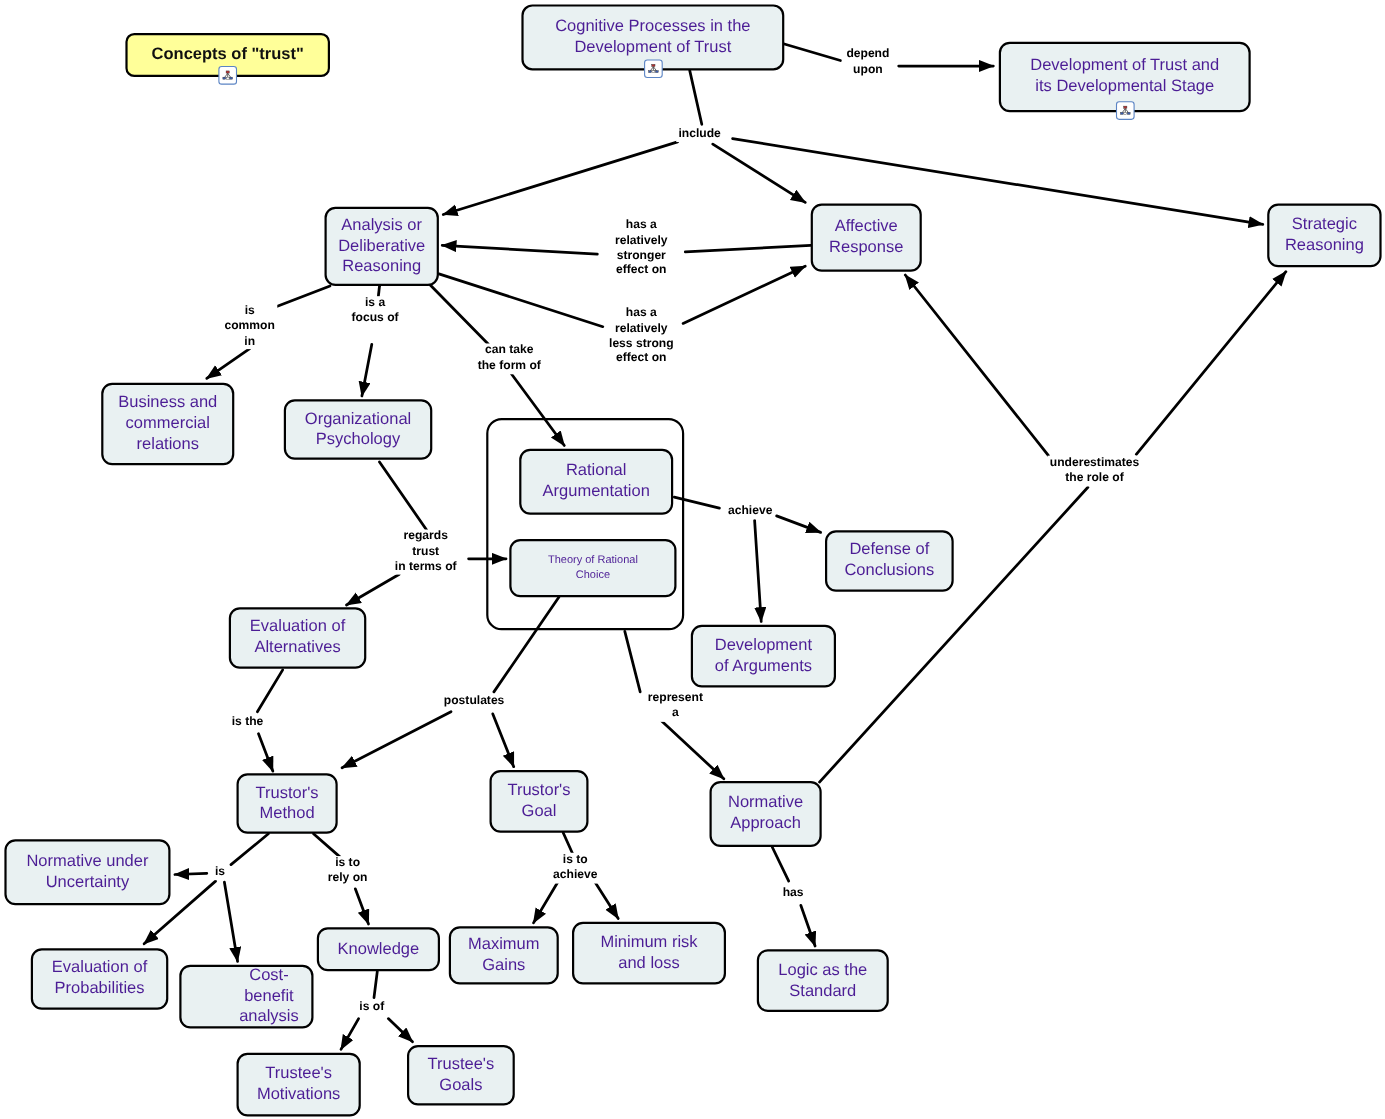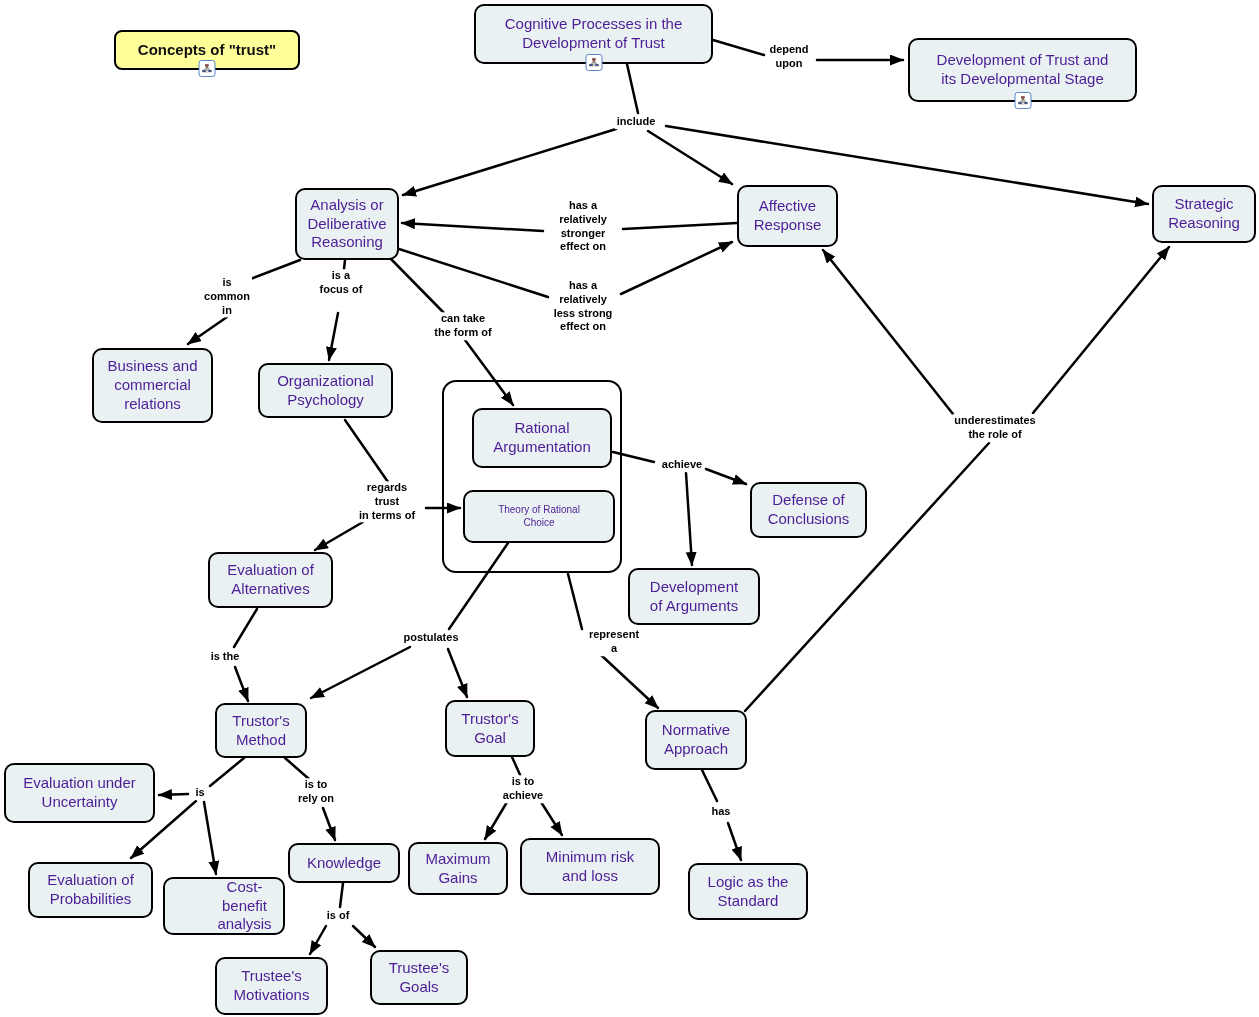--- a/index.html
+++ b/index.html
@@ -176,21 +176,21 @@
     </div>
     <div class="node concept" style="left: 445px; top: 700px; width: 90px; height: 57px;">
       <span class="node-text">Trustor's
 Goal</span>
     </div>
     <div class="node concept" style="left: 645px; top: 710px; width: 102px; height: 60px;">
       <span class="node-text">Normative
 Approach</span>
     </div>
     <div class="node concept" style="left: 4px; top: 763px; width: 151px; height: 60px;">
-      <span class="node-text">Evaluation under
+      <span class="node-text">Normative under
 Uncertainty</span>
     </div>
     <div class="node concept" style="left: 28px; top: 862px; width: 125px; height: 56px;">
       <span class="node-text">Evaluation of
 Probabilities</span>
     </div>
     <div class="node concept" style="left: 163px; top: 877px; width: 122px; height: 58px; padding-left: 41px;">
       <span class="node-text">Cost-benefit
 analysis</span>
     </div>

